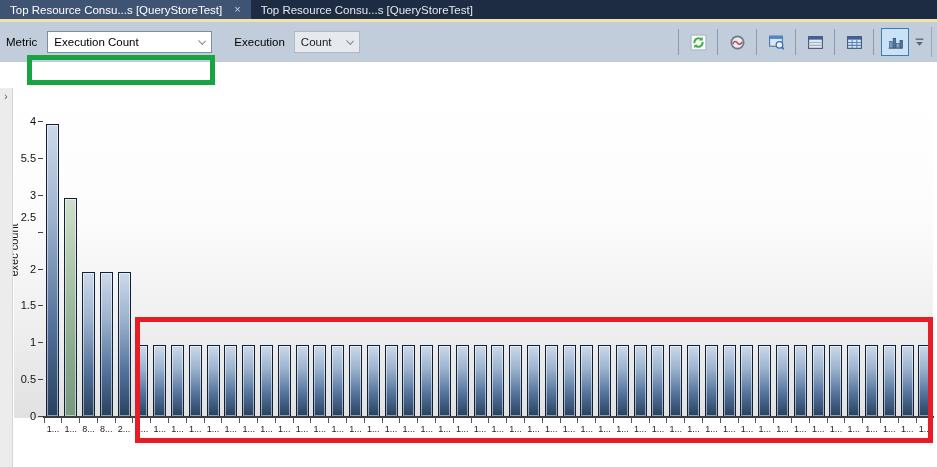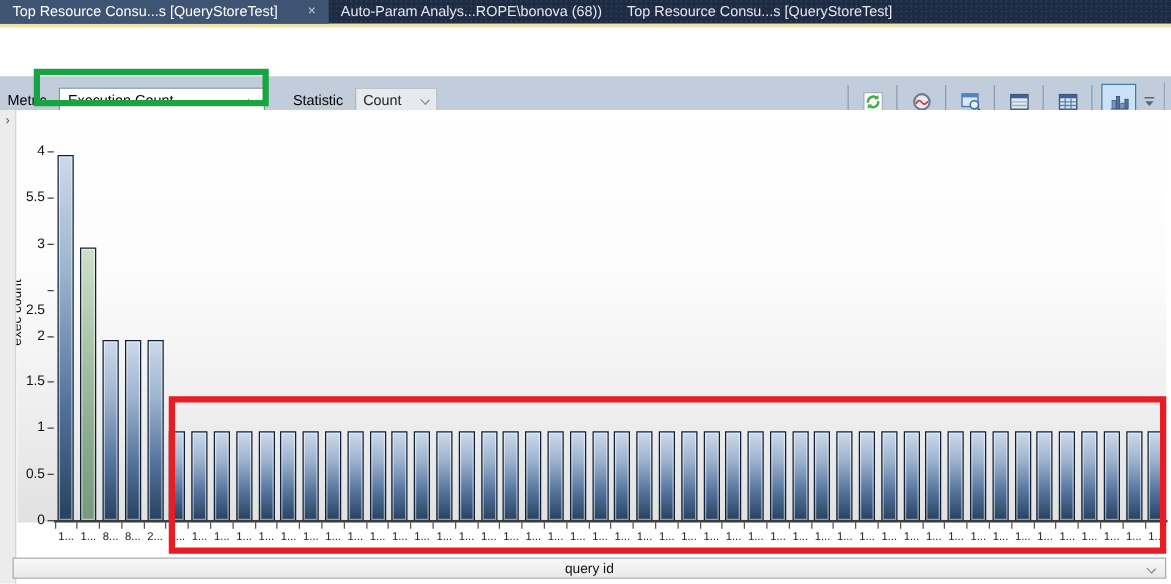--- a/index.html
+++ b/index.html
@@ -5,32 +5,32 @@
   * { margin:0; padding:0; box-sizing:border-box; }
   body { font-family:"Liberation Sans", sans-serif; background:#fff; }
   .app { position:relative; width:937px; height:467px; overflow:hidden; background:#fff; }
 
   
   .tabstrip { height:19px; display:flex; align-items:stretch;
     background-color:#1d2b43;
     background-image:radial-gradient(circle at 1px 1px, #33445f 14%, transparent 16%);
     background-size:4px 4px;
     font-size:11.5px; color:#e4e8ee; white-space:nowrap; }
-  .tab { display:flex; align-items:center; padding:0 10px;gap:12px; }
+  .tab { display:flex; align-items:center; padding:0 10px; }
   .tab.active { background:#3e5472; color:#ffffff; }
   .tab-close { margin-left:12px; font-size:11px; color:#c7cfdb; line-height:1; }
   .goldline { height:3px; background:#efe3ab; }
 
   
   .titlebar { height:26px; background:linear-gradient(180deg,#475c80,#394e71);
     border-top:1px solid #2b3b58; color:#fff; display:flex; align-items:center;
     padding-left:9px; font-size:14px; }
 
   
-  .toolbar { height:40px; background:#c1cdda; display:flex; align-items:center; padding-left:6px;margin-top:39px; }
+  .toolbar { height:40px; background:#c1cdda; display:flex; align-items:center; padding-left:6px; }
   .tlabel { font-size:11.5px; color:#000; }
   .dropdown { height:22px; background:#fff; border:1px solid #7d8ea0; display:flex;
     align-items:center; font-size:11.5px; padding:0 6px; color:#000; }
   .chev { width:6px; height:6px; border-right:1.2px solid #7f8a98; border-bottom:1.2px solid #7f8a98;
     transform:rotate(45deg) scaleY(.85); margin-left:auto; margin-top:-3px; flex:none; }
   .dd-metric { width:165px; margin-left:10px;text-align:center; }
   .lbl-stat { margin-left:22px; }
   .dd-total { width:66px; margin-left:9px; background:#e6e9ed; border-color:#b0b8c1; color:#222; }
   .icon-group { margin-left:auto; display:flex; align-items:center; padding-right:5px; }
   .divider { width:1px; height:26px; background:#8a9bb1; margin:0 7px; flex:none; }
@@ -79,36 +79,33 @@
 <body>
 
 <div class="app">
 
   <div class="tabstrip">
     <div class="tab active">
       <span>Top Resource Consu...s [QueryStoreTest]</span>
       <span class="tab-close">×</span>
     </div>
     <div class="tab">
-      <span>Auto-Param Analys...ROPE\bonova (68))</span>
-    </div>
-    <div class="tab">
       <span>Top Resource Consu...s [QueryStoreTest]</span>
     </div>
   </div>
   <div class="goldline"></div>
 
 
   <div class="toolbar">
     <span class="tlabel">Metric</span>
     <div class="dropdown dd-metric">
       <span>Execution Count</span>
       <span class="chev"></span>
     </div>
-    <span class="tlabel lbl-stat">Statistic</span>
+    <span class="tlabel lbl-stat">Execution</span>
     <div class="dropdown dd-total">
       <span>Count</span>
       <span class="chev"></span>
     </div>
 
     <div class="icon-group">
       <div class="divider"></div>
       <button class="iconbtn">
         <svg width="17" height="17" viewBox="0 0 16 16">
           <rect x="1" y="1" width="14" height="14" fill="#fbfbf9" stroke="#a8b4c2"></rect>
@@ -182,21 +179,21 @@
         <div class="ytick" style="top: 322px;">0</div>
         <div class="ydash" style="top: 328px;"></div>
         <div class="ytick" style="top: 285.125px;">0.5</div>
         <div class="ydash" style="top: 291.125px;"></div>
         <div class="ytick" style="top: 248.25px;">1</div>
         <div class="ydash" style="top: 254.25px;"></div>
         <div class="ytick" style="top: 211.375px;">1.5</div>
         <div class="ydash" style="top: 217.375px;"></div>
         <div class="ytick" style="top: 174.5px;">2</div>
         <div class="ydash" style="top: 180.5px;"></div>
-        <div class="ytick" style="top: 154px;">2.5</div>
+        <div class="ytick" style="top: 123px;">2.5</div>
         <div class="ydash" style="top: 143.625px;"></div>
         <div class="ytick" style="top: 100.75px;">3</div>
         <div class="ydash" style="top: 106.75px;"></div>
         <div class="ytick" style="top: 63.875px;">5.5</div>
         <div class="ydash" style="top: 69.875px;"></div>
         <div class="ytick" style="top: 27px;">4</div>
         <div class="ydash" style="top: 33px;"></div>
       </div>
     <div class="bars">
         <div class="slot">
@@ -397,18 +394,14 @@
         <div class="xcell">1...</div>
         <div class="xcell">1...</div>
         <div class="xcell">1...</div>
         <div class="xcell">1...</div>
         <div class="xcell">1...</div>
         <div class="xcell">1...</div>
         <div class="xcell">1...</div>
         <div class="xcell">1...</div>
       </div>
     <div class="redbox"></div>
-    <div class="queryid">
-      <span>query id</span>
-      <span class="chev"></span>
-    </div>
   </div>
 </div>
 
 </body></html>

